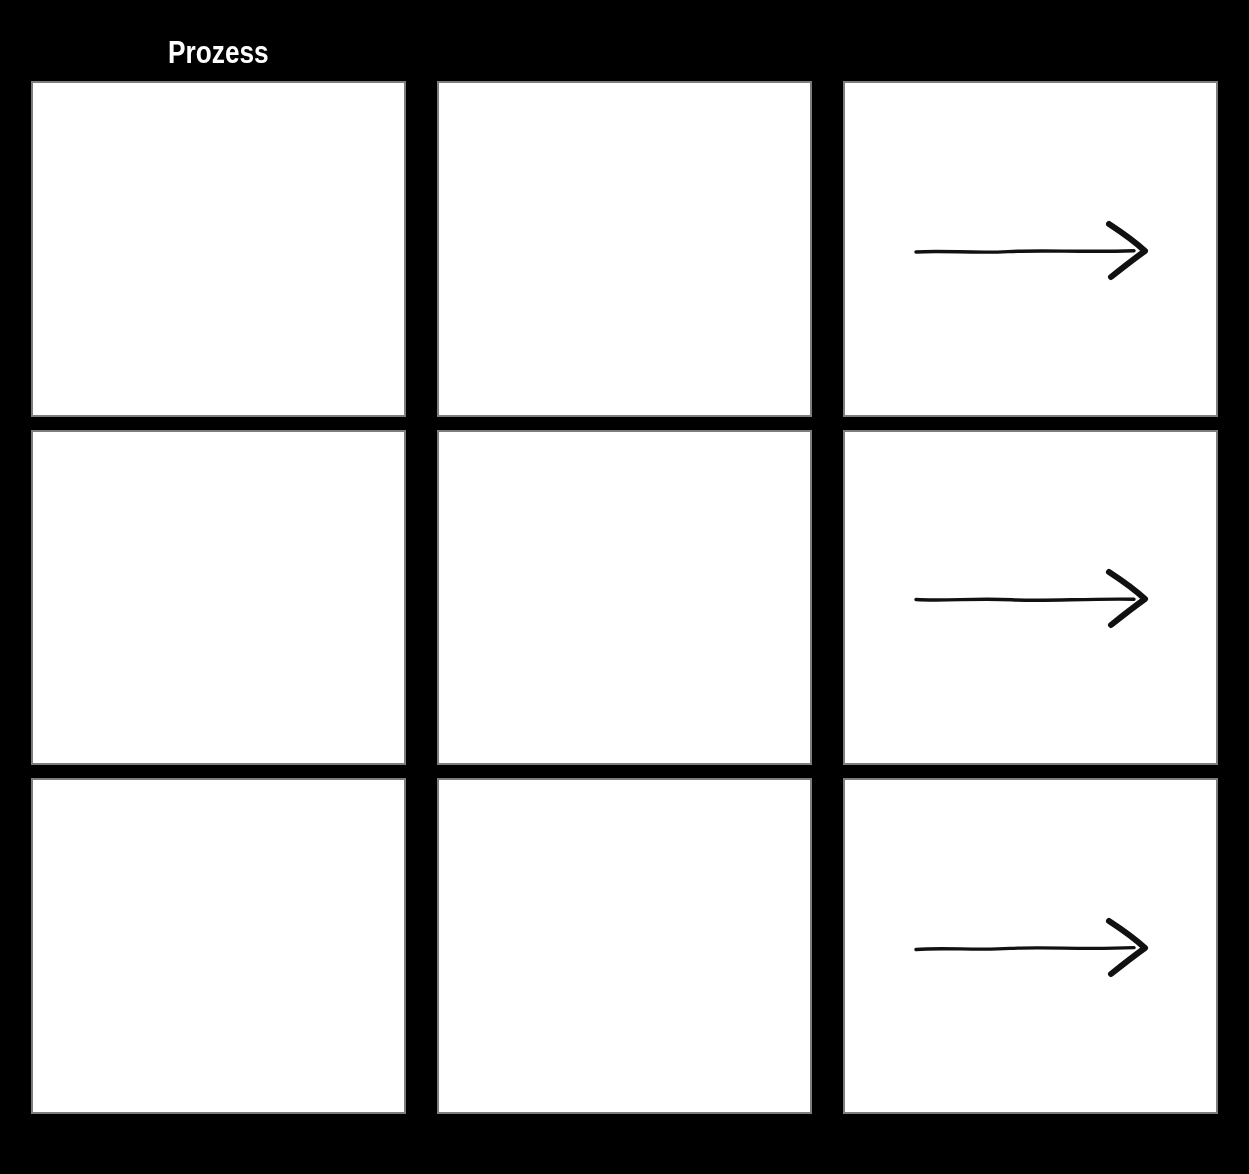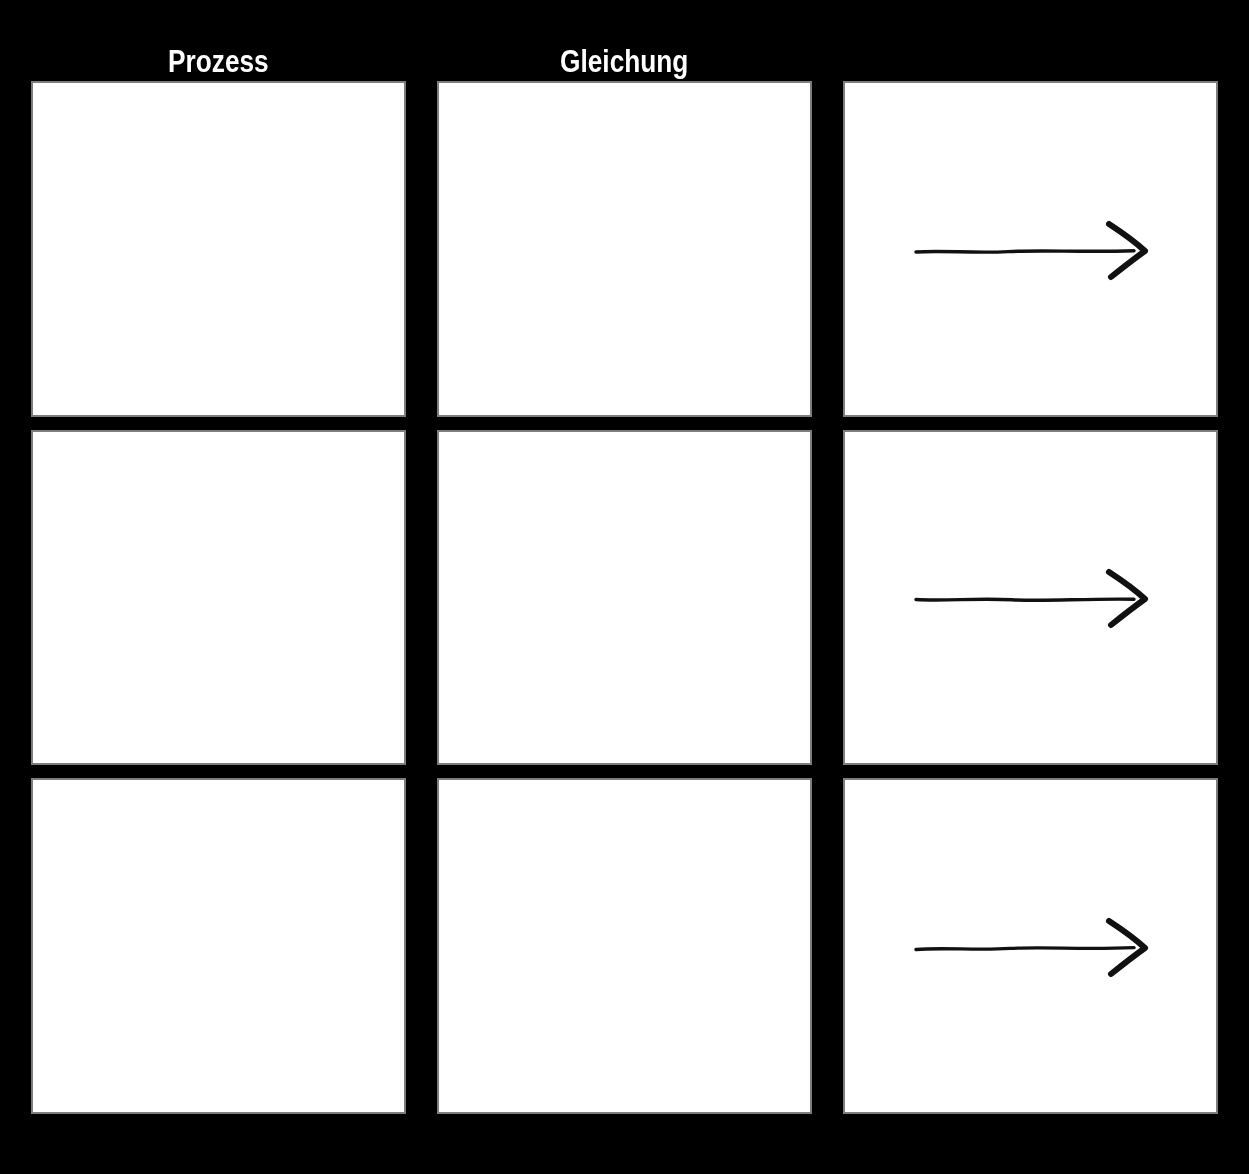--- a/index.html
+++ b/index.html
@@ -23,21 +23,21 @@
     display: grid;
     grid-template-columns: repeat(3, 1fr);
     column-gap: 31px;
     padding: 22px 31px 0 31px;
     height: 81px;
     box-sizing: border-box;
   }
   .header-cell {
     display: flex;
     justify-content: center;
-    align-items: flex-end;
+    align-items: center;
   }
   .header-label {
     display: inline-block;
     color: var(--header-text, #ffffff);
     font-weight: bold;
     font-size: 32px;
     line-height: 40px;
     transform: scaleX(0.82);
     transform-origin: center;
     white-space: nowrap;
@@ -78,23 +78,20 @@
 </style>
 </head>
 <body>
 
 <div class="page">
 
   <div class="header-row">
     <div class="header-cell">
       <span class="header-label">Prozess</span>
     </div>
-    <div class="header-cell">
-      <span class="header-label">Gleichung</span>
-    </div>
   </div>
 
   <div class="grid">
 
     <div class="cell"></div>
     <div class="cell"></div>
     <div class="cell">
       <svg class="arrow-svg" width="238" height="64" viewBox="0 0 238 64" xmlns="http://www.w3.org/2000/svg">
         <path class="arrow-shaft" d="M4 35 C 30 33.2, 62 36.4, 96 34.6 C 132 32.8, 168 35.4, 222 33.8"></path>
         <path class="arrow-head" d="M197 7 Q 220 22 233 34 Q 219 44 199 60"></path>

